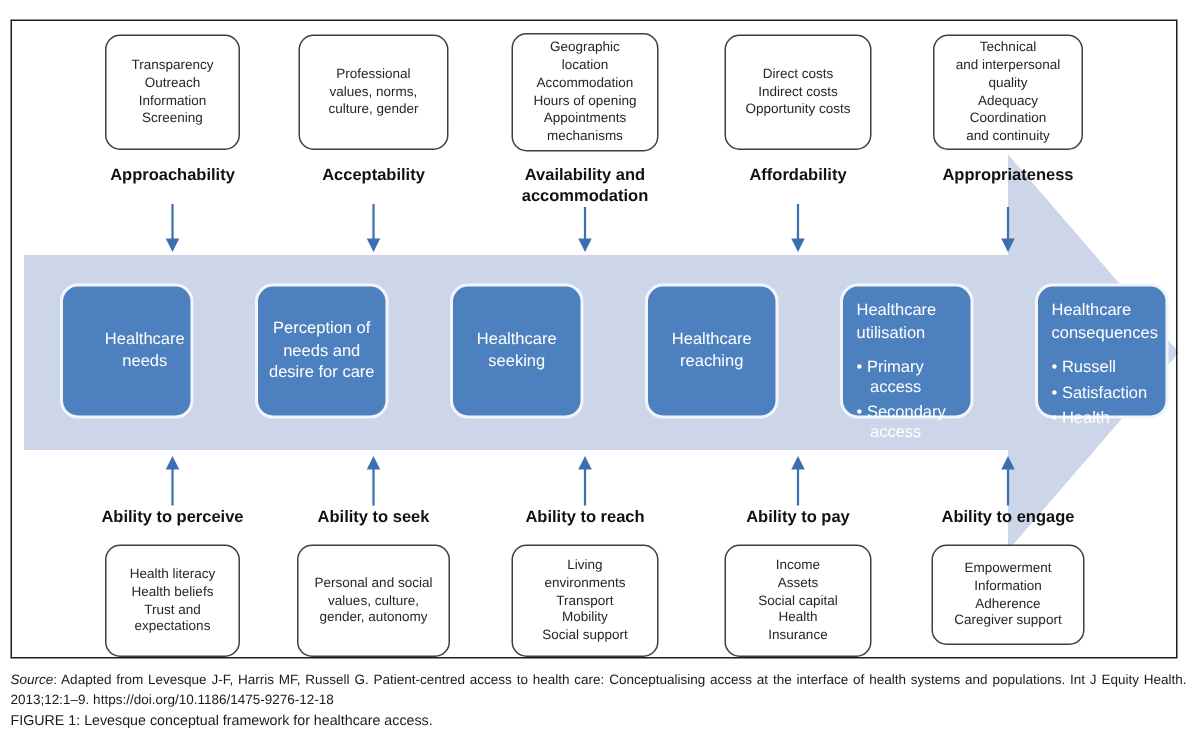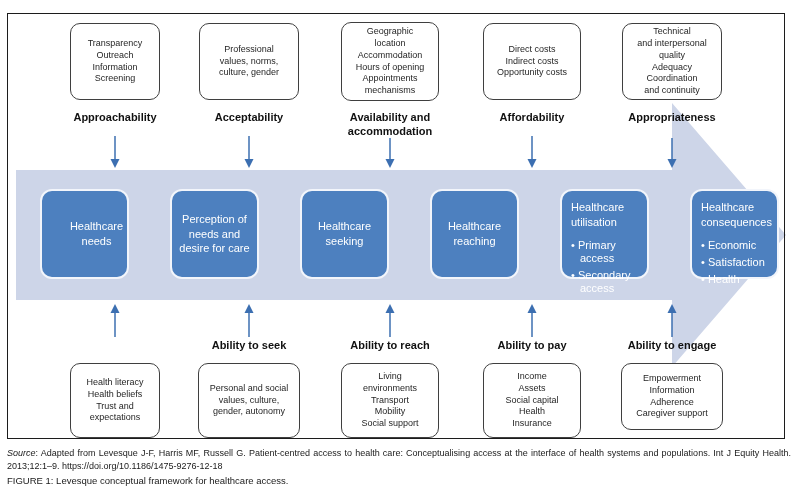--- a/index.html
+++ b/index.html
@@ -158,26 +158,27 @@
 utilisation</div>
     <div class="bullets">
         <div class="bullet-item">Primary access</div>
         <div class="bullet-item">Secondary access</div>
       </div>
   </div>
   <div class="flow-box f5 list">
     <div class="ml">Healthcare
 consequences</div>
     <div class="bullets">
-        <div class="bullet-item">Economic</div>
+        <div class="bullet-item">Russell</div>
         <div class="bullet-item">Satisfaction</div>
         <div class="bullet-item">Health</div>
       </div>
   </div>
 
+  <div class="ability-label al0">Ability to perceive</div>
   <div class="ability-label al1">Ability to seek</div>
   <div class="ability-label al2">Ability to reach</div>
   <div class="ability-label al3">Ability to pay</div>
   <div class="ability-label al4">Ability to engage</div>
 
   <div class="box bb0">
       <div class="ml">Health literacy
 Health beliefs
 Trust and
 expectations</div>

